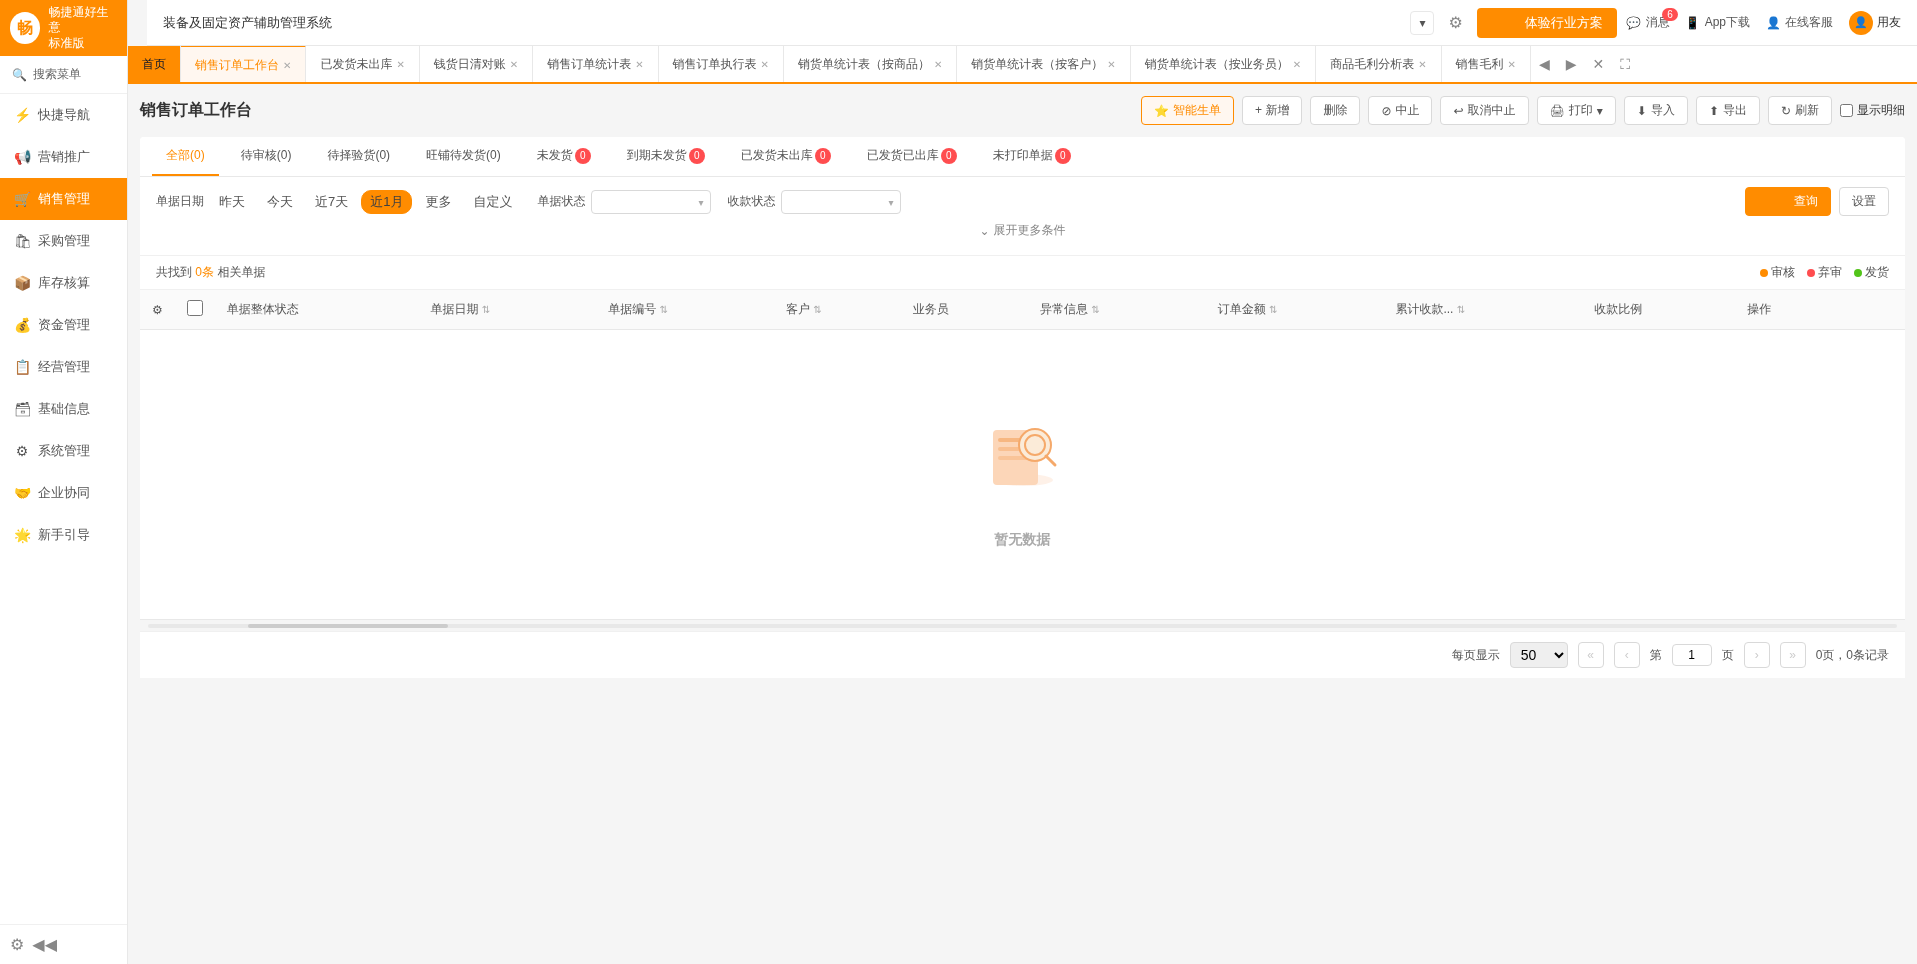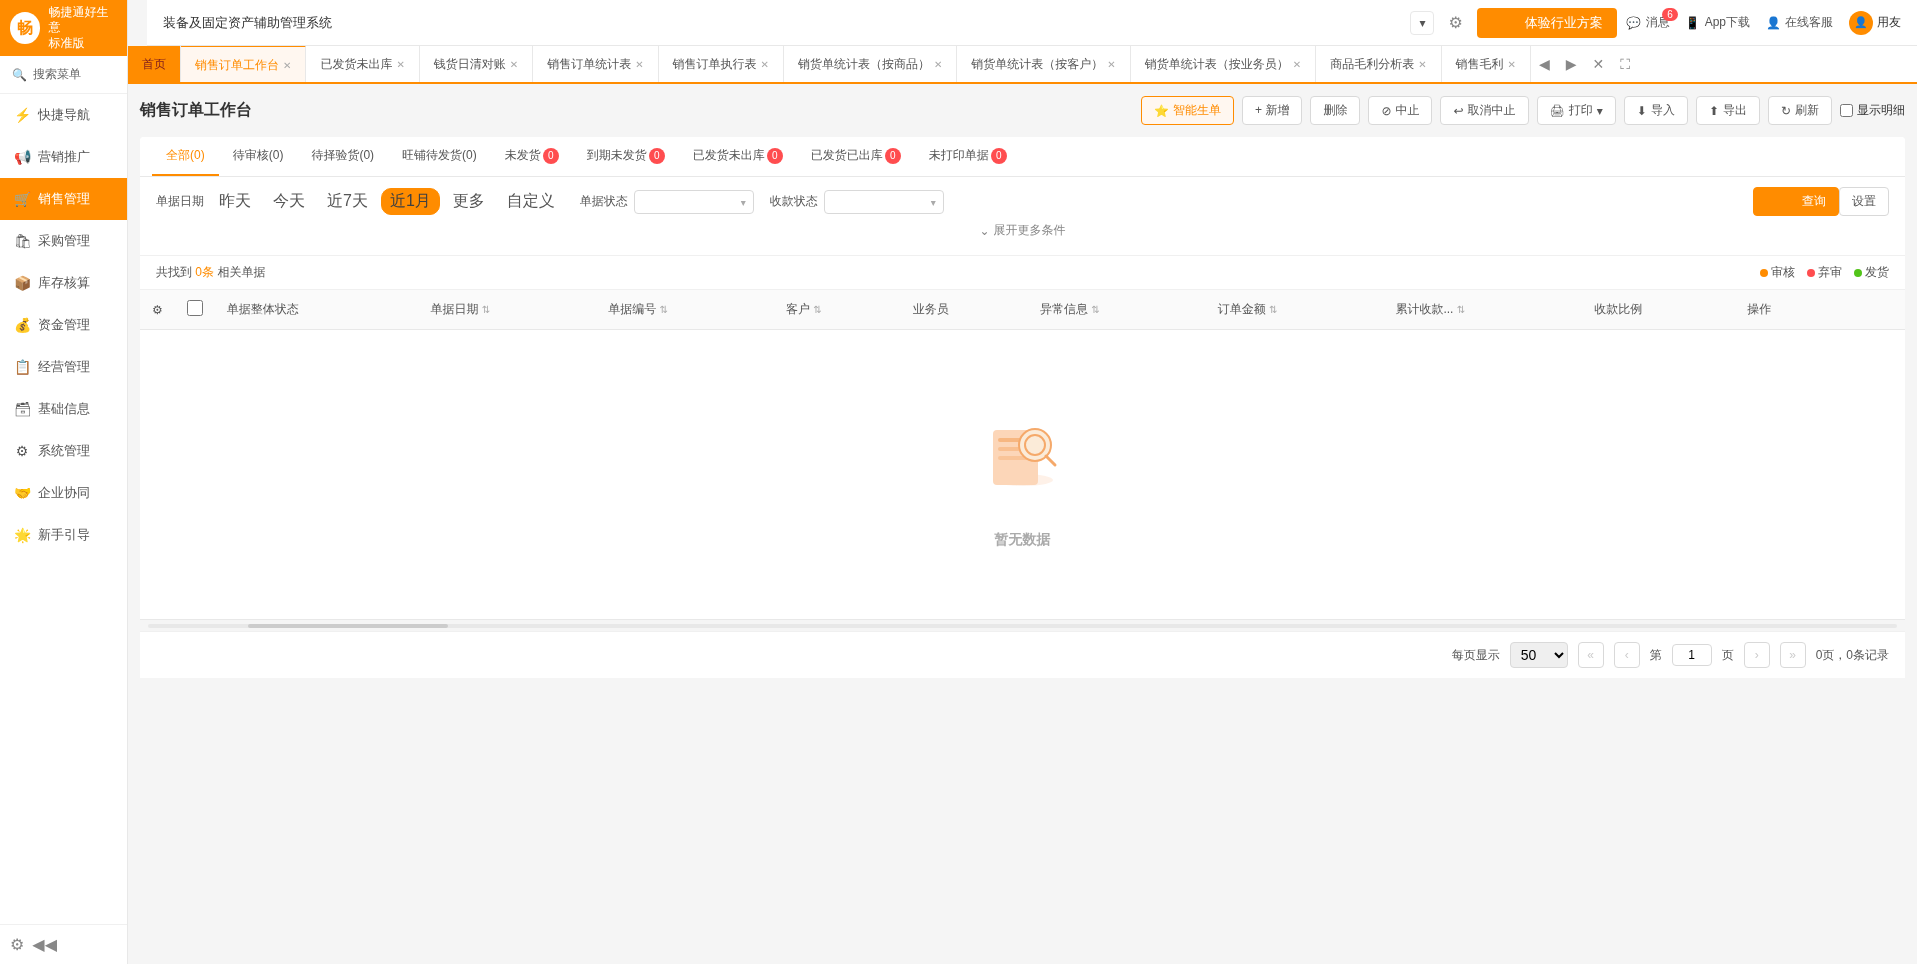--- a/index.html
+++ b/index.html
@@ -31,48 +31,48 @@
     .topbar-right { display: flex; align-items: center; gap: 16px; margin-left: auto; }
     .topbar-right-item { display: flex; align-items: center; gap: 4px; cursor: pointer; color: #555; font-size: 12px; position: relative; }
     .badge { background: #ff4d4f; color: #fff; border-radius: 10px; padding: 1px 5px; font-size: 10px; position: absolute; top: -6px; right: -8px; }
     .topbar-user { display: flex; align-items: center; gap: 4px; cursor: pointer; }
     .user-avatar { width: 24px; height: 24px; background: #ff8c00; border-radius: 50%; display: flex; align-items: center; justify-content: center; color: #fff; font-size: 11px; }
 
     
     .tabbar { background: #fff; display: flex; align-items: center; border-bottom: 2px solid #ff8c00; overflow: hidden; height: 38px; }
     .tab { display: flex; align-items: center; gap: 4px; padding: 0 14px; height: 38px; cursor: pointer; font-size: 12px; color: #555; white-space: nowrap; border-right: 1px solid #e8e8e8; flex-shrink: 0; }
     .tab.active { background: #fff7f0; color: #ff8c00; border-top: 2px solid #ff8c00; }
-    .tab-home { background: #ff8c00; color: #7f1d1d; }
+    .tab-home { background: #ff8c00; color: #0f172a; }
     .tab-close { font-size: 10px; color: #aaa; cursor: pointer; }
     .tab-nav-btn { padding: 0 8px; height: 38px; display: flex; align-items: center; cursor: pointer; color: #888; font-size: 14px; }
 
     
     .content { flex: 1; overflow-y: auto; overflow-x: hidden; background: #f5f5f5; padding: 12px; }
 
     
     .page-header { display: flex; align-items: center; justify-content: space-between; margin-bottom: 12px; }
     .page-title { font-size: 16px; font-weight: bold; color: #333; }
     .page-actions { display: flex; align-items: center; gap: 8px; }
     .btn { display: inline-flex; align-items: center; gap: 4px; padding: 5px 12px; border-radius: 4px; font-size: 12px; cursor: pointer; border: 1px solid #d9d9d9; background: #fff; color: #555; }
     .btn-primary { background: #ff8c00; color: #fff; border-color: #ff8c00; padding-left: 48px; }
     .btn-smart { background: #fff7f0; color: #ff8c00; border-color: #ff8c00; }
 
     
-    .subtabs { display: flex; align-items: center; gap: 0; background: #fff; border-radius: 4px 4px 0 0; margin-bottom: 0; border-bottom: 1px solid #e8e8e8; padding: 0 12px; }
+    .subtabs { display: flex; align-items: center; gap: 8px; background: #fff; border-radius: 4px 4px 0 0; margin-bottom: 0; border-bottom: 1px solid #e8e8e8; padding: 0 12px; }
     .subtab { padding: 10px 14px; cursor: pointer; font-size: 12px; color: #555; border-bottom: 2px solid transparent; white-space: nowrap; }
     .subtab.active { color: #ff8c00; border-bottom: 2px solid #ff8c00; }
     .subtab-badge { display: inline-flex; align-items: center; justify-content: center; background: #ff4d4f; color: #fff; border-radius: 10px; padding: 0 5px; font-size: 10px; min-width: 16px; height: 16px; margin-left: 2px; }
 
     
     .filter-area { background: #fff; padding: 10px 16px; border-bottom: 1px solid #f0f0f0; }
     .filter-row { display: flex; align-items: center; gap: 16px; }
     .filter-item { display: flex; align-items: center; gap: 6px; font-size: 12px; }
     .filter-label { color: #555; white-space: nowrap; }
     .filter-quick-btns { display: flex; gap: 4px; }
-    .filter-quick-btn { padding: 2px 8px; border-radius: 3px; cursor: pointer; font-size: 16px; color: #555; border: 1px solid transparent; }
+    .filter-quick-btn { padding: 2px 8px; border-radius: 3px; cursor: pointer; font-size: 13px; color: #555; border: 1px solid transparent; }
     .filter-quick-btn.active { background: #ff8c00; color: #404040; border-color: #ff8c00; border-radius: 10px; }
     .filter-date-text { font-size: 12px; color: #999; margin-top: 2px; }
     .filter-select { border: 1px solid #d9d9d9; border-radius: 4px; padding: 4px 24px 4px 8px; font-size: 12px; color: #555; background: #fff; cursor: pointer; min-width: 120px; appearance: none; }
     .filter-select-wrap { position: relative; display: inline-block; }
     .filter-select-wrap::after { content: '▾'; position: absolute; right: 8px; top: 50%; transform: translateY(-50%); color: #aaa; pointer-events: none; font-size: 10px; }
     .expand-more { display: flex; align-items: center; justify-content: center; gap: 4px; font-size: 12px; color: #888; cursor: pointer; padding: 6px; }
     .table-toolbar { display: flex; align-items: center; justify-content: space-between; padding: 8px 16px; border-bottom: 1px solid #f0f0f0; }
     .table-count { font-size: 12px; color: #555; }
     .table-count em { font-style: normal; color: #ff8c00; }
     .table-actions { display: flex; gap: 12px; }
@@ -360,21 +360,21 @@
             </div>
           </div>
           <div class="filter-item">
             <span class="filter-label">收款状态</span>
             <div class="filter-select-wrap">
               <select class="filter-select">
                 <option value="收款状态"></option>
               </select>
             </div>
           </div>
-          <div style="margin-left:auto;display:flex;gap:0;">
+          <div style="margin-left:auto;display:flex;gap:8px;">
             <button class="btn btn-primary">查询</button>
             <button class="btn">设置</button>
           </div>
         </div>
         <div class="expand-more">
           <span>⌄</span>
           <span>展开更多条件</span>
         </div>
       </div>
 

